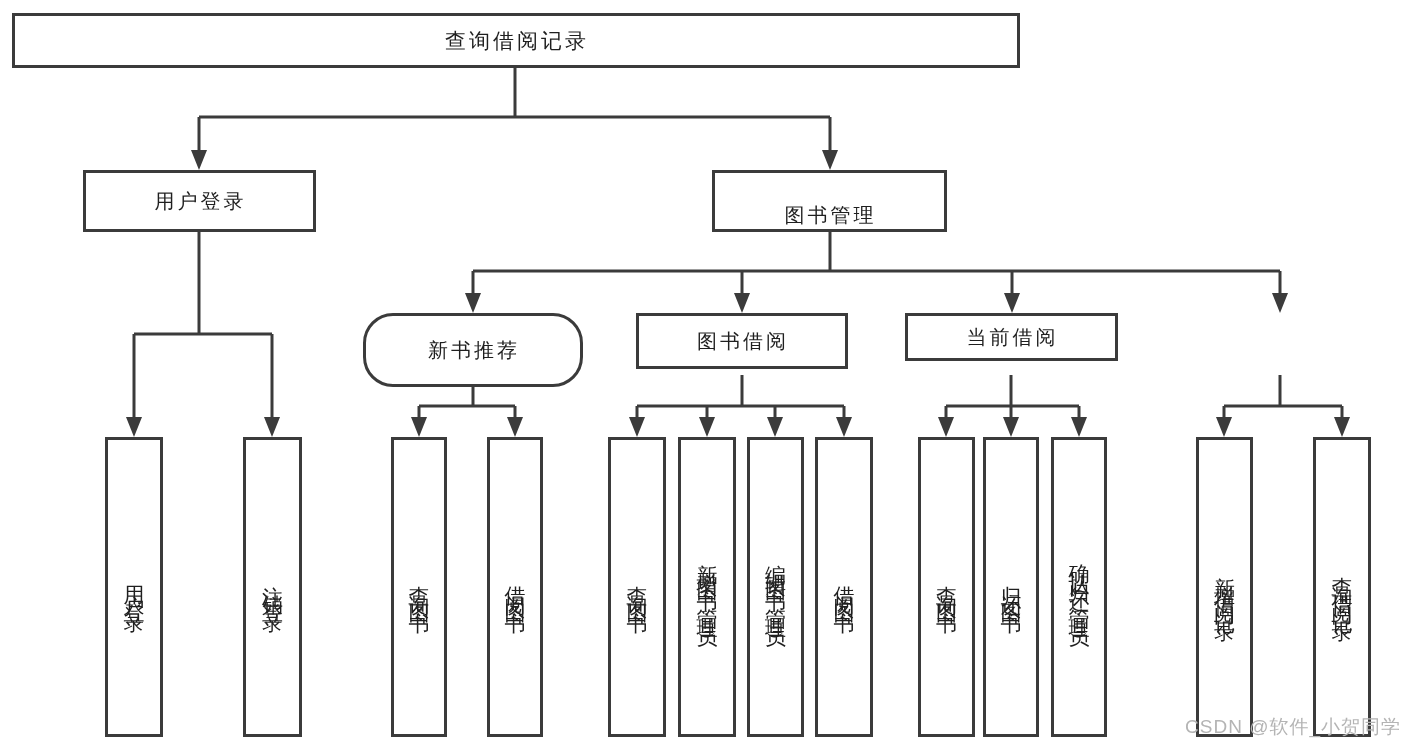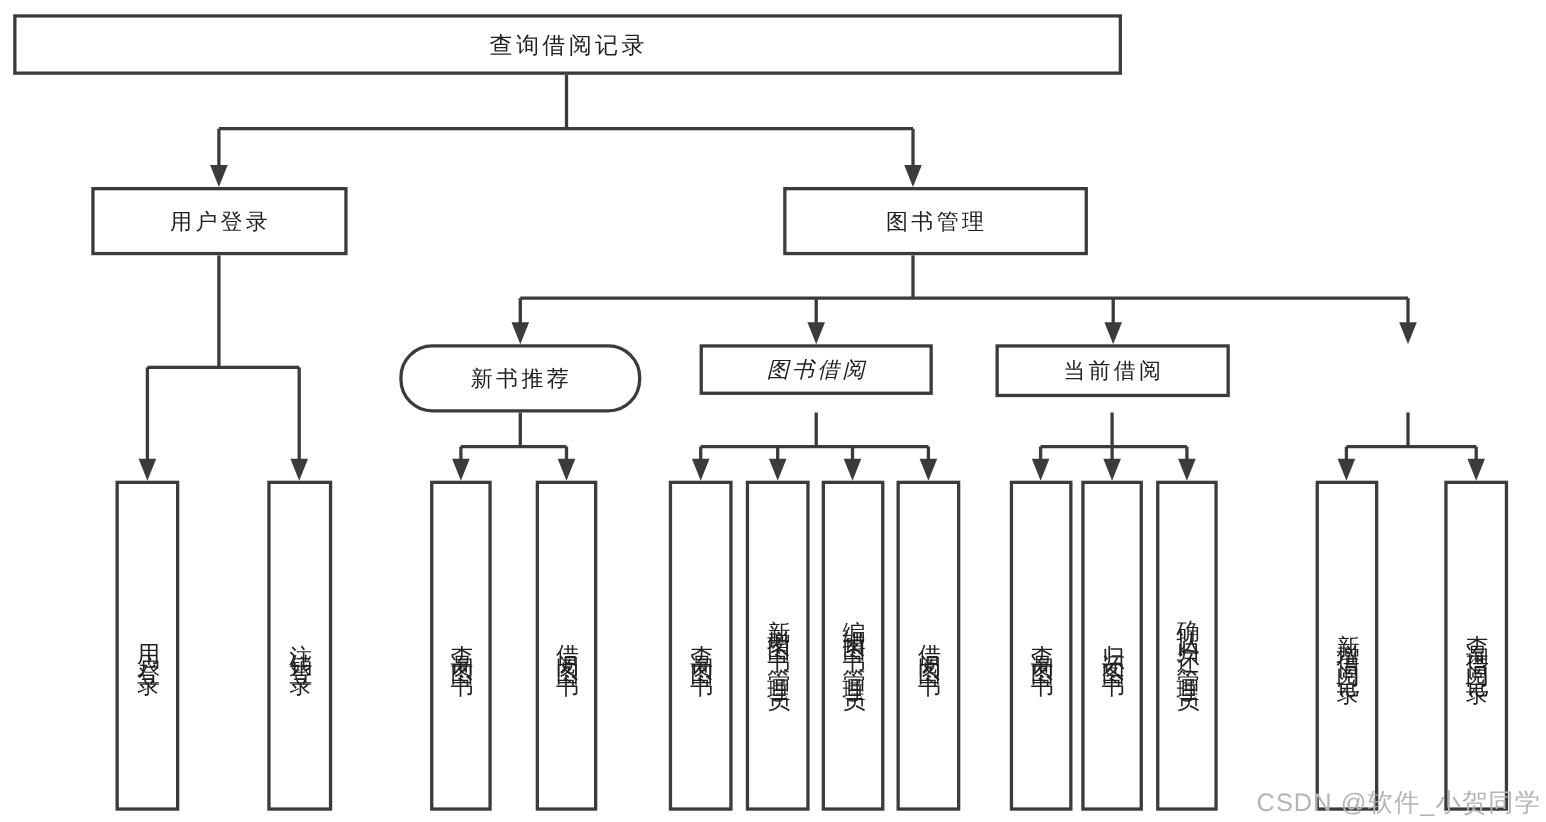--- a/index.html
+++ b/index.html
@@ -39,21 +39,21 @@
     writing-mode:vertical-rl;
     text-orientation:mixed;
     font-size:21px;
     letter-spacing:9px;
     white-space:nowrap;
     color:var(--text);
   }
   .watermark{
     position:absolute;
     right:4px;top:714px;
-    font-size:23px;
+    font-size:19px;
     color:var(--wm);
     letter-spacing:1px;
     white-space:nowrap;
     z-index:5;
   }
 </style>
 </head>
 <body>
 
 <div class="canvas">
@@ -134,28 +134,28 @@
     </g>
   </svg>
 
   <div class="node root" style="left:12px;top:13px;width:1008px;height:55px;">
     <span class="htext">查询借阅记录</span>
   </div>
 
   <div class="node" style="left:83px;top:170px;width:233px;height:62px;">
     <span class="htext">用户登录</span>
   </div>
-  <div class="node" style="left:712px;top:170px;width:277px;height:62px;">
+  <div class="node" style="left:712px;top:170px;width:235px;height:62px;align-items:flex-end;">
     <span class="htext">图书管理</span>
   </div>
 
-  <div class="node" style="left:363px;top:313px;width:220px;height:62px;border-radius:30px;">
+  <div class="node" style="left:363px;top:313px;width:220px;height:74px;border-radius:30px;">
     <span class="htext">新书推荐</span>
   </div>
-  <div class="node" style="left:636px;top:313px;width:212px;height:46px;font-style:italic;">
+  <div class="node" style="left:636px;top:313px;width:212px;height:56px;">
     <span class="htext">图书借阅</span>
   </div>
   <div class="node" style="left:905px;top:313px;width:213px;height:48px;">
     <span class="htext">当前借阅</span>
   </div>
 
   <div class="node leaf" style="left:105px;width:58px;">
     <span class="vtext">用户登录</span>
   </div>
   <div class="node leaf" style="left:243px;width:59px;">

